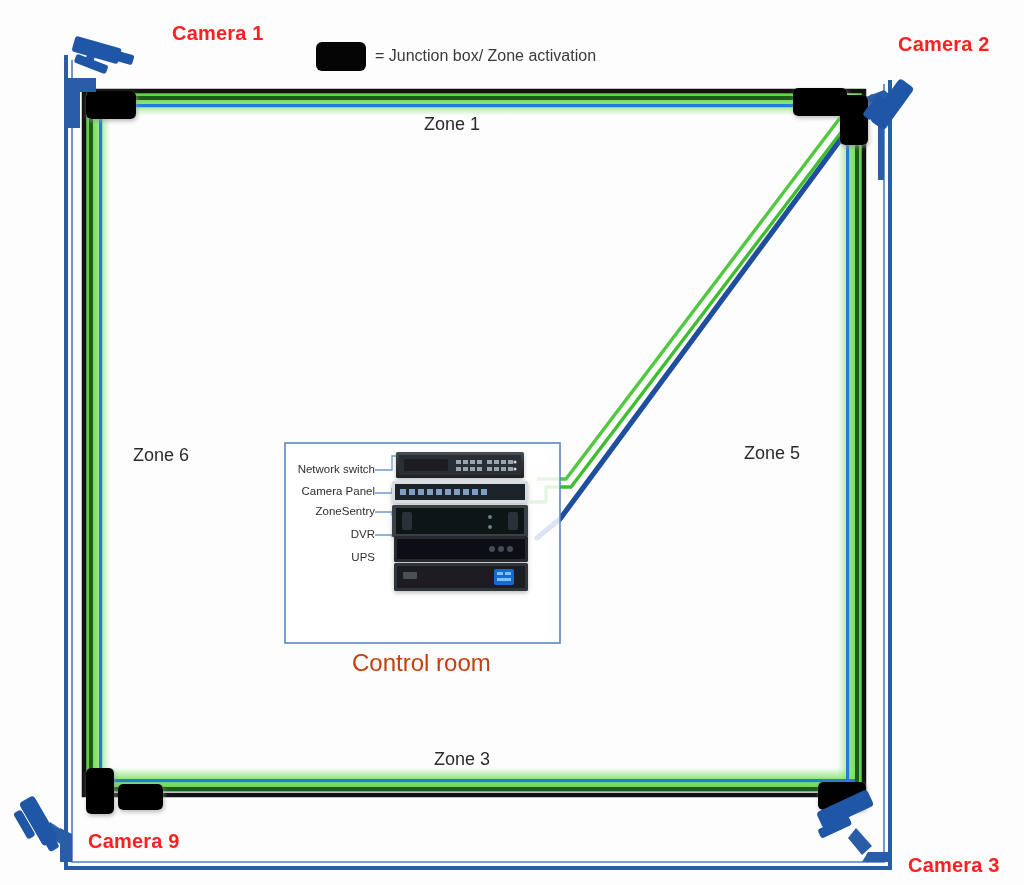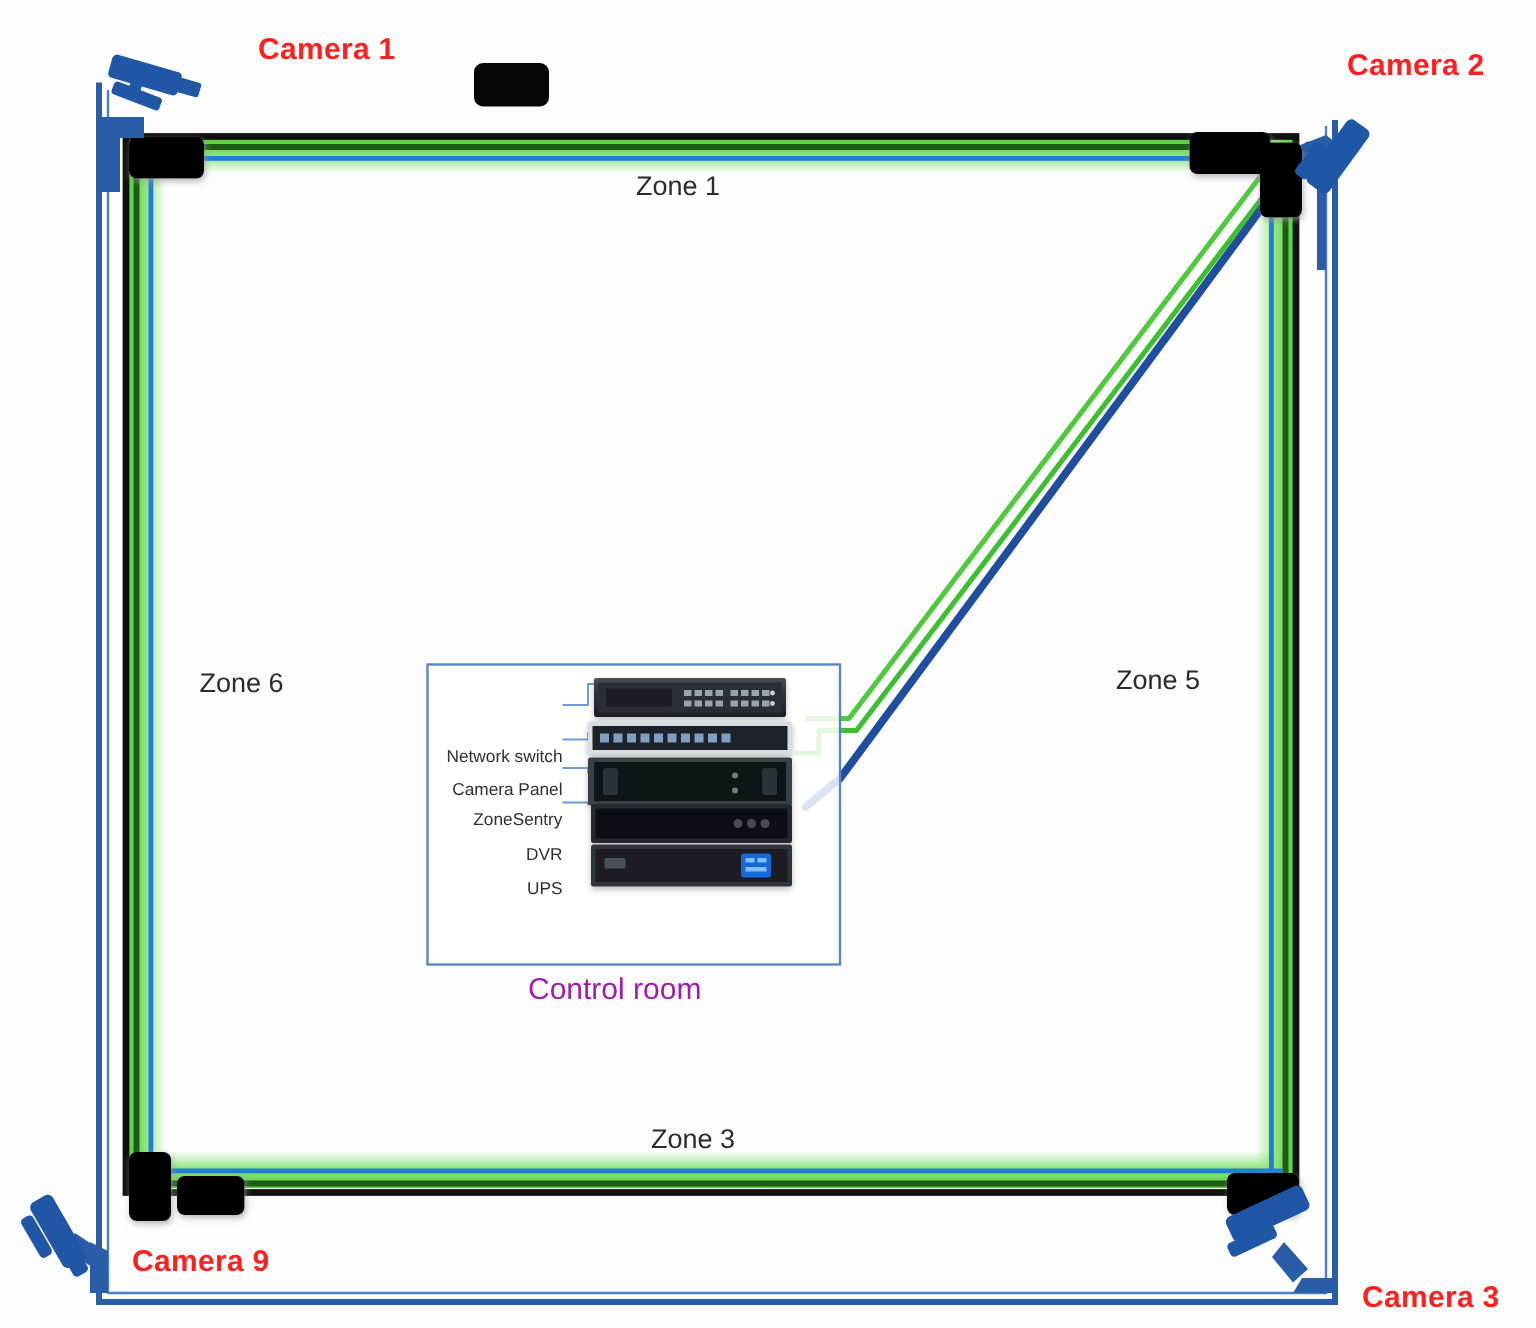--- a/index.html
+++ b/index.html
@@ -18,24 +18,24 @@
     color:#fb2121;font-weight:bold;font-size:20px;
     letter-spacing:.2px;
   }
   .zone-label{
     color:#2b2b2b;font-size:18px;
   }
   .legend-text{
     color:#3a3a3a;font-size:16px;
   }
   .control-room-label{
-    color:#a21caf;font-size:20px;
+    color:#c2410c;font-size:24px;
   }
   .rack-label{
-    color:#2f2f2f;font-size:11.5px;text-align:right;margin-top:36px;
+    color:#2f2f2f;font-size:11.5px;text-align:right;
   }
   .legend-box{
     position:absolute;background:#050505;border-radius:6px;
   }
 </style>
 </head>
 <body>
 
 <div id="stage">
 
@@ -262,20 +262,21 @@
   <div class="lbl cam-label" style="left:898px;top:33px;">Camera 2</div>
   <div class="lbl cam-label" style="left:908px;top:830px;margin-top:24px;">Camera 3</div>
   <div class="lbl cam-label" style="left:88px;top:830px;">Camera 9</div>
 
   <div class="lbl zone-label" style="left:424px;top:114px;">Zone 1</div>
   <div class="lbl zone-label" style="left:744px;top:443px;">Zone 5</div>
   <div class="lbl zone-label" style="left:434px;top:749px;">Zone 3</div>
   <div class="lbl zone-label" style="left:133px;top:445px;">Zone 6</div>
 
   <div class="legend-box" style="left:316px;top:42px;width:50px;height:29px;"></div>
+  <div class="lbl legend-text" style="left:375px;top:47px;">= Junction box/ Zone activation</div>
 
   <div class="lbl rack-label" style="left:230px;top:463px;width:145px;">Network switch</div>
   <div class="lbl rack-label" style="left:230px;top:485px;width:145px;">Camera Panel</div>
   <div class="lbl rack-label" style="left:230px;top:505px;width:145px;">ZoneSentry</div>
   <div class="lbl rack-label" style="left:230px;top:528px;width:145px;">DVR</div>
   <div class="lbl rack-label" style="left:230px;top:551px;width:145px;">UPS</div>
 
   <div class="lbl control-room-label" style="left:352px;top:649px;">Control room</div>
 
 </div>

